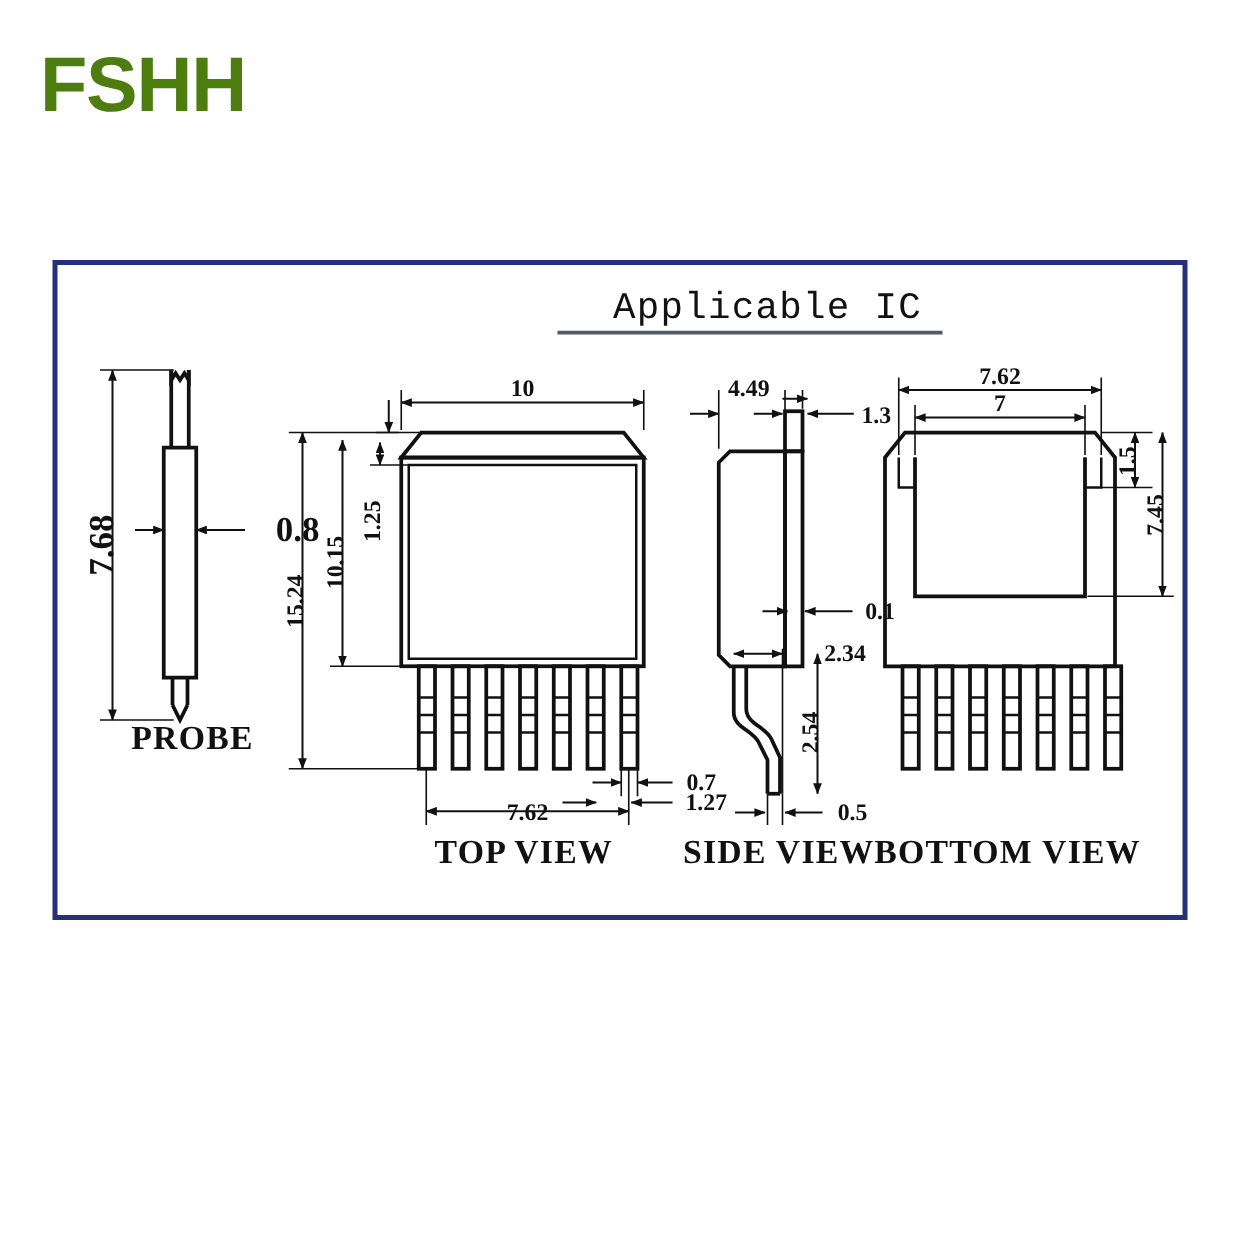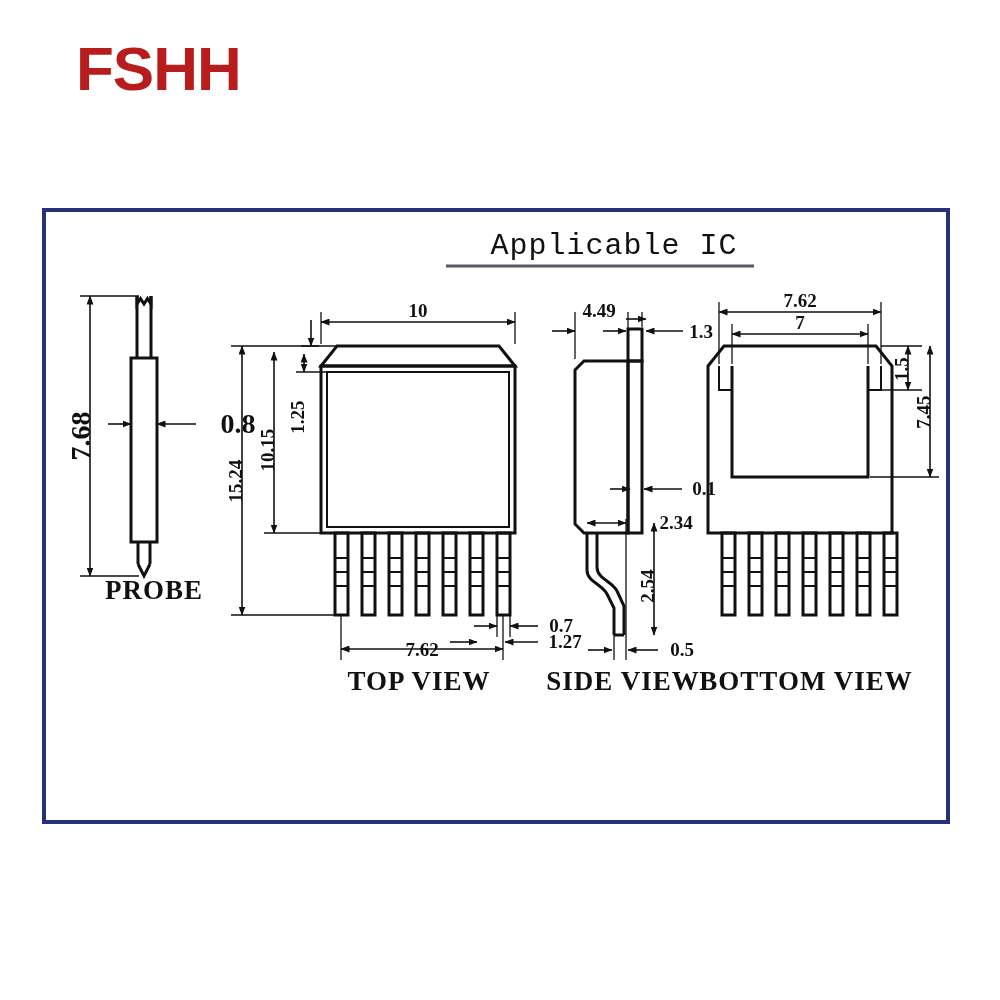--- a/index.html
+++ b/index.html
@@ -15,30 +15,29 @@
     overflow: hidden;
   }
   #logo {
     position: absolute;
     left: 32px;
     top: 38px;
     font-family: "Liberation Sans", sans-serif;
     font-weight: bold;
     font-size: 62px;
     letter-spacing: -1px;
-    color: #b91c1c;
+    color: #4d7c0f;
     line-height: 1;
-    margin-left: 44px;
   }
   #drawing-frame {
     position: absolute;
     left: 42px;
     top: 208px;
     width: 908px;
-    height: 616px;
+    height: 528px;
     border: 4px solid #26317a;
     box-sizing: border-box;
     background: #ffffff;
   }
   #svg-root {
     position: absolute;
     left: 0;
     top: 0;
   }
   .view-label {

